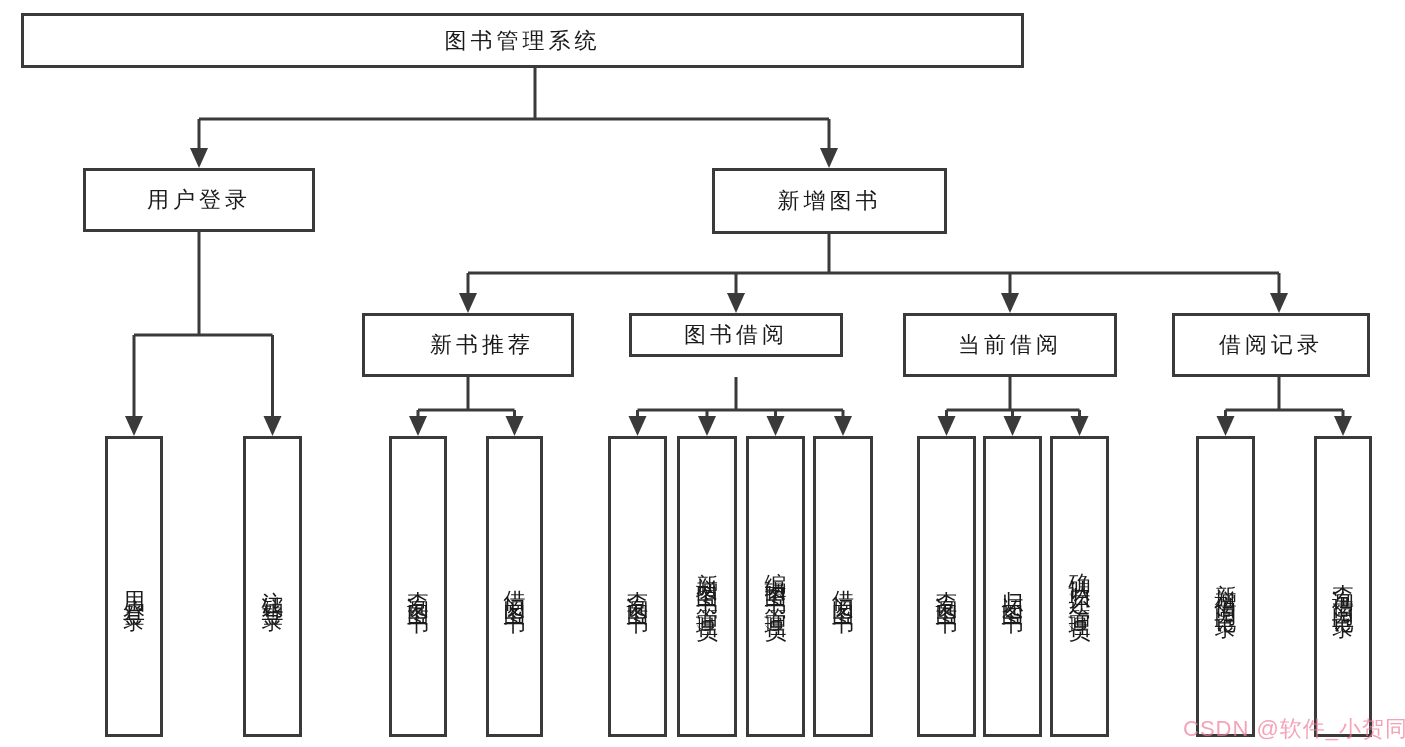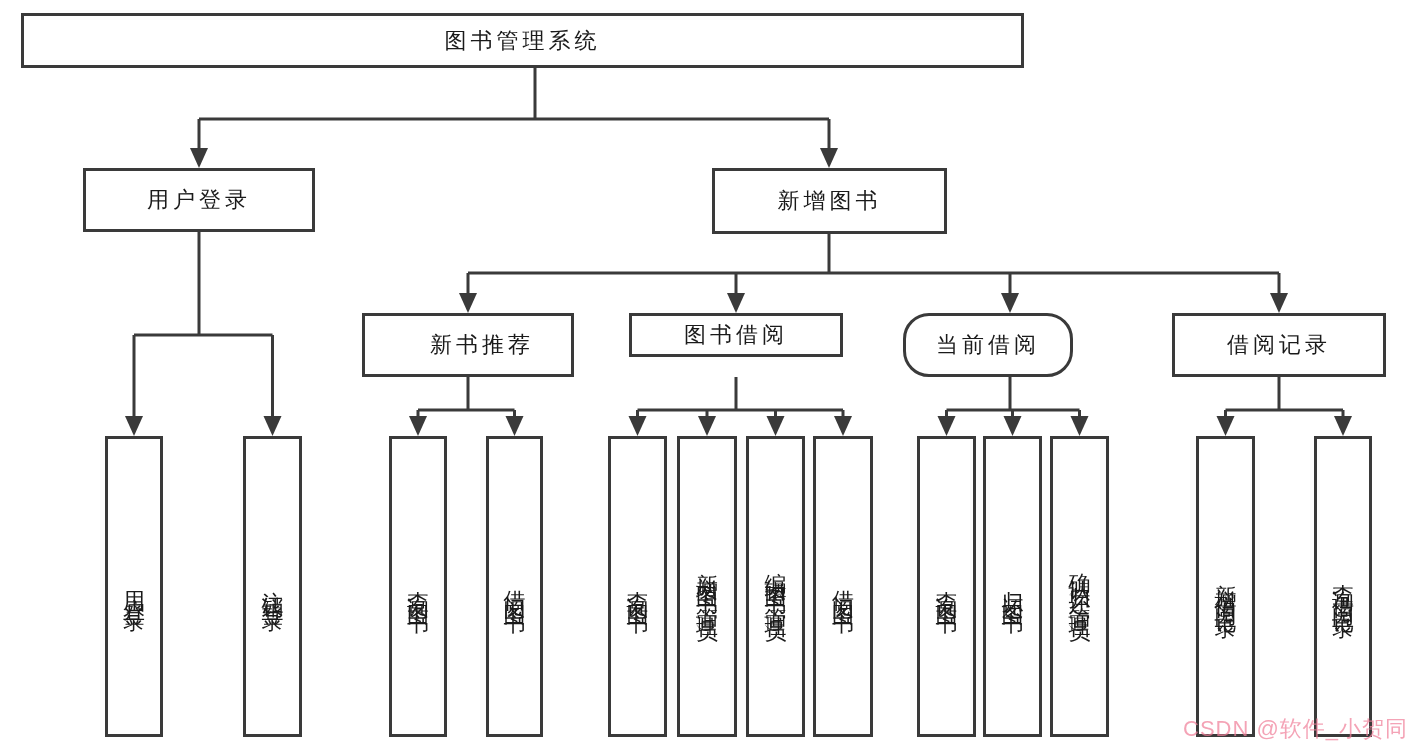--- a/index.html
+++ b/index.html
@@ -130,24 +130,24 @@
   <div class="node" style="left:712px; top:168px; width:235px; height:66px;">
     <span>新增图书</span>
   </div>
 
   <div class="node" style="left:362px; top:313px; width:212px; height:64px;padding-left:28px;">
     <span>新书推荐</span>
   </div>
   <div class="node" style="left:629px; top:313px; width:214px; height:44px;">
     <span>图书借阅</span>
   </div>
-  <div class="node" style="left:903px; top:313px; width:170px; height:64px;border-radius:26px;">
+  <div class="node" style="left:903px; top:313px; width:214px; height:64px;">
     <span>当前借阅</span>
   </div>
-  <div class="node" style="left:1172px; top:313px; width:214px; height:64px;">
+  <div class="node" style="left:1172px; top:313px; width:198px; height:64px;">
     <span>借阅记录</span>
   </div>
 
   <div class="leaf" style="left:105px; width:58px;">
     <span class="vtext">用户登录</span>
   </div>
   <div class="leaf" style="left:243px; width:59px;">
     <span class="vtext">注销登录</span>
   </div>
 

